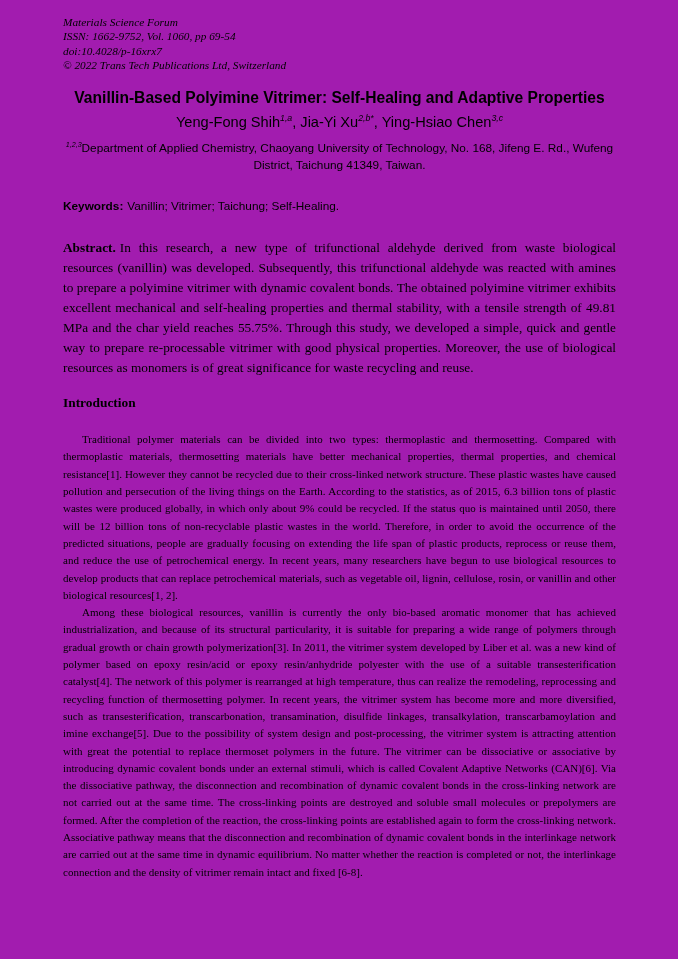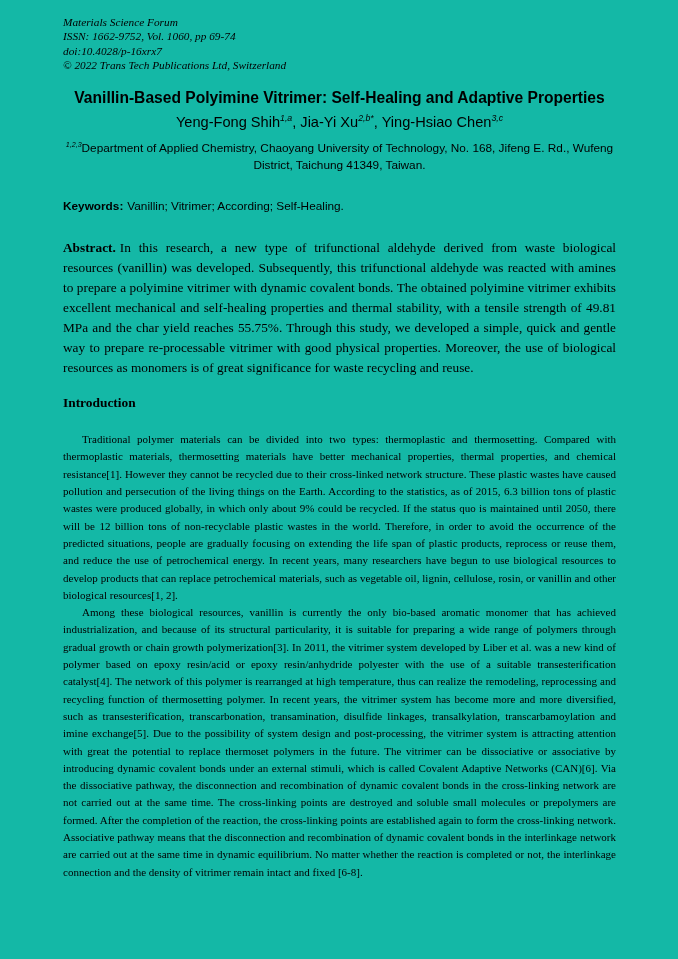--- a/index.html
+++ b/index.html
@@ -1,20 +1,20 @@
 <!DOCTYPE html>
 <html><head>
 <meta charset="utf-8">
 <style>
   * { margin: 0; padding: 0; box-sizing: border-box; }
   html, body { background: #ffffff; }
   .page {
     width: 678px;
     height: 959px;
-    background: #14b8a6;
+    background: #a21caf;
     color: #000000;
     padding: 15px 62px 0 63px;
     overflow: hidden;
     font-family: "Liberation Serif", serif;
   }
   .hdr {
     display: flex;
     justify-content: space-between;
     font-style: italic;
     font-size: 11.3px;
@@ -75,39 +75,39 @@
   }
 </style>
 </head>
 <body>
 
 <div class="page">
 
   <div class="hdr">
     <div class="hdr-left">
       <div>Materials Science Forum</div>
-      <div>ISSN: 1662-9752, Vol. 1060, pp 69-74</div>
+      <div>ISSN: 1662-9752, Vol. 1060, pp 69-54</div>
       <div>doi:10.4028/p-16xrx7</div>
       <div>© 2022 Trans Tech Publications Ltd, Switzerland</div>
     </div>
   </div>
 
   <h1 class="title">Vanillin-Based Polyimine Vitrimer: Self-Healing and Adaptive Properties</h1>
 
   <div class="authors">
     <span><span>Yeng-Fong Shih</span><sup>1,a</sup><span>, </span></span><span><span>Jia-Yi Xu</span><sup>2,b*</sup><span>, </span></span><span><span>Ying-Hsiao Chen</span><sup>3,c</sup></span>
   </div>
 
   <div class="affiliation">
     <sup>1,2,3</sup><span>Department of Applied Chemistry, Chaoyang University of Technology, No. 168, Jifeng E. Rd., Wufeng District, Taichung 41349, Taiwan.</span>
   </div>
 
 
   <div class="keywords">
-    <span class="bold">Keywords:</span><span class="after-label">Vanillin; Vitrimer; According; Self-Healing.</span>
+    <span class="bold">Keywords:</span><span class="after-label">Vanillin; Vitrimer; Taichung; Self-Healing.</span>
   </div>
 
   <div class="abstract">
     <span class="bold">Abstract.</span><span class="after-label">In this research, a new type of trifunctional aldehyde derived from waste biological resources (vanillin) was developed. Subsequently, this trifunctional aldehyde was reacted with amines to prepare a polyimine vitrimer with dynamic covalent bonds. The obtained polyimine vitrimer exhibits excellent mechanical and self-healing properties and thermal stability, with a tensile strength of 49.81 MPa and the char yield reaches 55.75%. Through this study, we developed a simple, quick and gentle way to prepare re-processable vitrimer with good physical properties. Moreover, the use of biological resources as monomers is of great significance for waste recycling and reuse.</span>
   </div>
 
   <h2 class="section-heading">Introduction</h2>
 
   <p class="body-par">Traditional polymer materials can be divided into two types: thermoplastic and thermosetting. Compared with thermoplastic materials, thermosetting materials have better mechanical properties, thermal properties, and chemical resistance[1]. However they cannot be recycled due to their cross-linked network structure. These plastic wastes have caused pollution and persecution of the living things on the Earth. According to the statistics, as of 2015, 6.3 billion tons of plastic wastes were produced globally, in which only about 9% could be recycled. If the status quo is maintained until 2050, there will be 12 billion tons of non-recyclable plastic wastes in the world. Therefore, in order to avoid the occurrence of the predicted situations, people are gradually focusing on extending the life span of plastic products, reprocess or reuse them, and reduce the use of petrochemical energy. In recent years, many researchers have begun to use biological resources to develop products that can replace petrochemical materials, such as vegetable oil, lignin, cellulose, rosin, or vanillin and other biological resources[1, 2].</p>
   <p class="body-par">Among these biological resources, vanillin is currently the only bio-based aromatic monomer that has achieved industrialization, and because of its structural particularity, it is suitable for preparing a wide range of polymers through gradual growth or chain growth polymerization[3]. In 2011, the vitrimer system developed by Liber et al. was a new kind of polymer based on epoxy resin/acid or epoxy resin/anhydride polyester with the use of a suitable transesterification catalyst[4]. The network of this polymer is rearranged at high temperature, thus can realize the remodeling, reprocessing and recycling function of thermosetting polymer. In recent years, the vitrimer system has become more and more diversified, such as transesterification, transcarbonation, transamination, disulfide linkages, transalkylation, transcarbamoylation and imine exchange[5]. Due to the possibility of system design and post-processing, the vitrimer system is attracting attention with great the potential to replace thermoset polymers in the future. The vitrimer can be dissociative or associative by introducing dynamic covalent bonds under an external stimuli, which is called Covalent Adaptive Networks (CAN)[6]. Via the dissociative pathway, the disconnection and recombination of dynamic covalent bonds in the cross-linking network are not carried out at the same time. The cross-linking points are destroyed and soluble small molecules or prepolymers are formed. After the completion of the reaction, the cross-linking points are established again to form the cross-linking network. Associative pathway means that the disconnection and recombination of dynamic covalent bonds in the interlinkage network are carried out at the same time in dynamic equilibrium. No matter whether the reaction is completed or not, the interlinkage connection and the density of vitrimer remain intact and fixed [6-8].</p>

